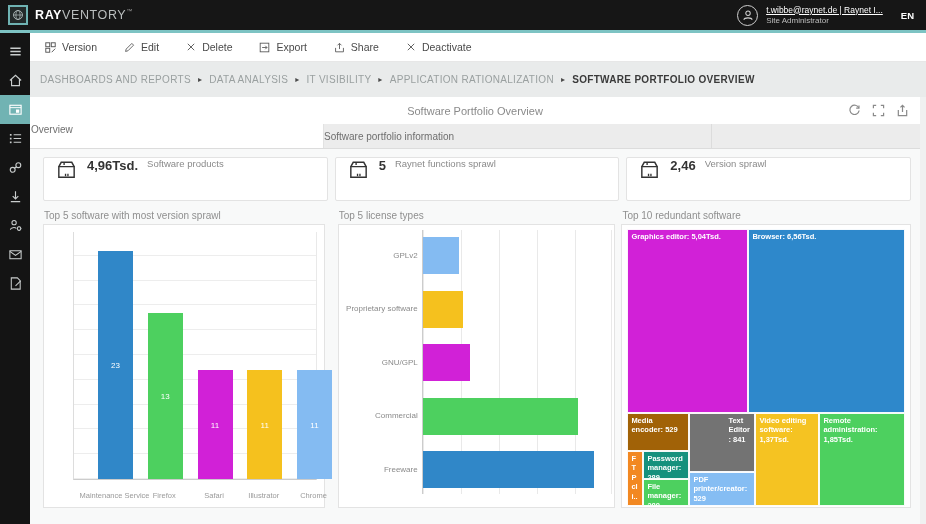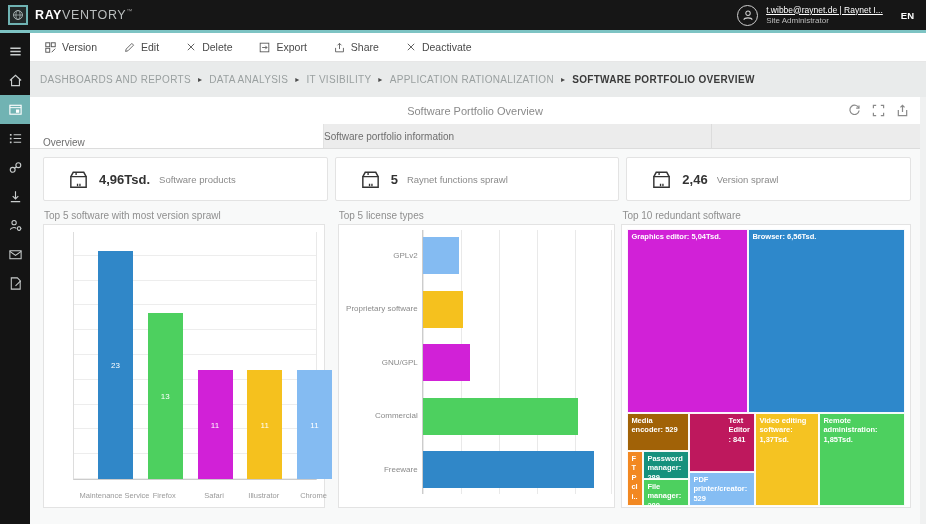--- a/index.html
+++ b/index.html
@@ -29,26 +29,26 @@
   .tbtn{display:flex;align-items:center;gap:6px;font-size:10.5px;color:#4a4a4a;cursor:pointer}
   .breadcrumb{height:35px;background:#e9ebeb;display:flex;align-items:center;padding-left:10px;font-size:10px;color:#9aa0a0;letter-spacing:.3px;flex:0 0 auto}
   .crumb{cursor:pointer}
   .crumb-last{color:#3a3a3a;font-weight:bold}
   .bc-sep{margin:0 7px;color:#4a4a4a;font-size:8px}
   .panel{flex:1;min-height:0;background:#fff;margin-right:6px;display:flex;flex-direction:column}
   .wh{height:27px;position:relative;display:flex;align-items:center;justify-content:center;font-size:11px;color:#8a8a8a;flex:0 0 auto}
   .wh-icons{position:absolute;right:11px;top:0;bottom:0;display:flex;align-items:center;gap:11px}
   .wh-icons span{cursor:pointer}
   .tabstrip{height:24px;background:#ececec;border-bottom:1px solid #dcdcdc;display:flex;font-size:10px;color:#6e6e6e;flex:0 0 auto}
-  .tab-active{width:294px;background:#fff;display:flex;align-items:flex-end;padding-left:13px;box-sizing:border-box;border-right:1px solid #e2e2e2;cursor:pointer}
+  .tab-active{width:294px;background:#fff;display:flex;align-items:flex-start;padding-left:1px;box-sizing:border-box;border-right:1px solid #e2e2e2;cursor:pointer}
   .tab{width:388px;display:flex;align-items:center;padding-left:0;box-sizing:border-box;border-right:1px solid #dcdcdc;cursor:pointer}
   .content{flex:1;min-height:0;background:#f8f9f9;padding:8px 9px 0 13px;box-sizing:border-box}
   
   .kpi-row{display:flex;gap:7px;height:44px}
-  .kpi{flex:1;background:#fff;border:1px solid #e3e3e3;border-radius:2px;display:flex;align-items:center;padding:0 23px;gap:9px;min-width:0}
+  .kpi{flex:1;background:#fff;border:1px solid #e3e3e3;border-radius:2px;display:flex;padding:0 11px;gap:9px;min-width:0}
   .kpi-value{font-size:13px;font-weight:bold;color:#333;white-space:nowrap}
   .kpi-label{font-size:9.5px;color:#8a8a8a;white-space:nowrap;overflow:hidden}
   
   .charts-row{display:flex;margin-top:9px}
   .col1{width:284px;margin-right:13px}
   .col2{width:280px;margin-right:6px}
   .col3{width:292px}
   .chart-title{font-size:10px;color:#8f8f8f;height:14px;margin-left:1px;white-space:nowrap;overflow:hidden}
   .chart-box{background:#fff;border:1px solid #e3e3e3;height:282px;position:relative;box-sizing:content-box}
   #plot1{position:absolute;left:29px;top:7px;width:244px;height:248px;border-left:1px solid #ddd;border-right:1px solid #e9e9e9;border-bottom:1px solid #ccc;background-image:repeating-linear-gradient(to top,#ededed 0 1px,transparent 1px 24.8px);box-sizing:border-box}
@@ -363,21 +363,21 @@
           <div class="col3">
             <div class="chart-title">Top 10 redundant software</div>
             <div class="chart-box">
               <div id="treemap">
                   <div class="cell" style="left: 0px; top: 0px; width: 121px; height: 184px; background: rgb(209, 33, 215);">Graphics editor: 5,04Tsd.</div>
                   <div class="cell" style="left: 121px; top: 0px; width: 157px; height: 184px; background: rgb(46, 136, 203);">Browser: 6,56Tsd.</div>
                   <div class="cell" style="left: 0px; top: 184px; width: 62px; height: 38px; background: #a16207;">Media encoder: 529</div>
                   <div class="cell" style="left: 0px; top: 222px; width: 16px; height: 55px; background: rgb(242, 136, 34);">FTP cli... 225</div>
                   <div class="cell" style="left: 16px; top: 222px; width: 46px; height: 28px; background: rgb(22, 145, 125);">Password manager: 289</div>
                   <div class="cell" style="left: 16px; top: 250px; width: 46px; height: 27px; background: rgb(77, 208, 95);">File manager: 289</div>
-                  <div class="cell" style="left: 62px; top: 184px; width: 66px; height: 59px; background: #be185d; padding-left: 38px;">Text Editor: 841</div>
+                  <div class="cell" style="left: 62px; top: 184px; width: 66px; height: 59px; background: #737373; padding-left: 38px;">Text Editor: 841</div>
                   <div class="cell" style="left: 62px; top: 243px; width: 66px; height: 34px; background: rgb(133, 189, 243);">PDF printer/creator: 529</div>
                   <div class="cell" style="left: 128px; top: 184px; width: 64px; height: 93px; background: rgb(245, 195, 34);">Video editing software: 1,37Tsd.</div>
                   <div class="cell" style="left: 192px; top: 184px; width: 86px; height: 93px; background: rgb(77, 208, 95);">Remote administration: 1,85Tsd.</div>
                 </div>
             </div>
           </div>
         </div>
       </div>
     </div>
   </div>

